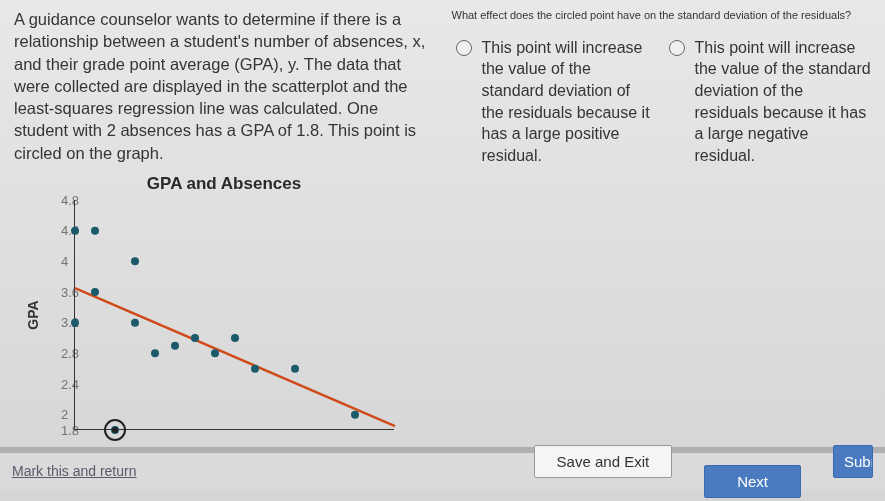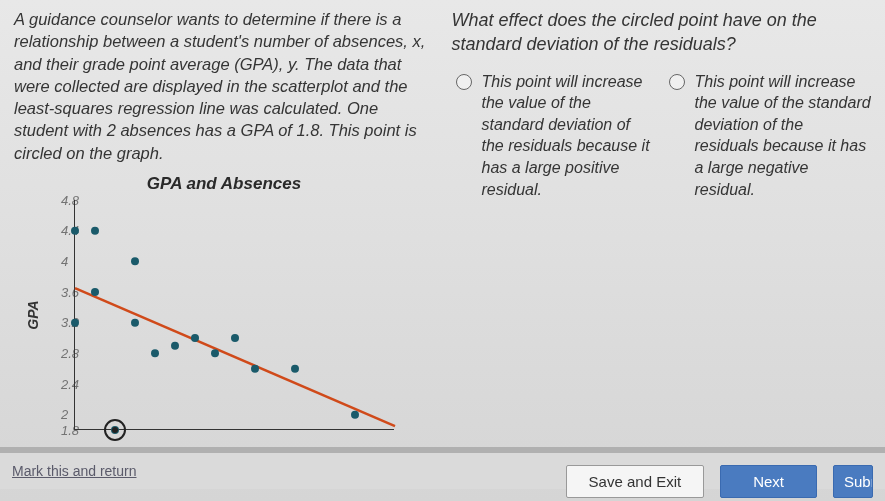--- a/index.html
+++ b/index.html
@@ -9,37 +9,36 @@
       background: linear-gradient(to bottom, #e8e8e8, #d5d5d5);
       font-family: Arial, sans-serif;
       color: #2a2a2a;
       overflow: hidden;
       position: relative;
     }
     .content {
       display: flex;
       padding: 8px 14px 0 14px;
       gap: 18px;
-      font-style: italic;
     }
     .left-col {
       flex: 1;
       min-width: 0;
     }
     .right-col {
       flex: 1;
       min-width: 0;
     }
     .problem-text {
       font-size: 16.5px;
       line-height: 1.35;
       color: #353535;
     }
     .question-text {
-      font-size: 18px;
+      font-size: 11px;
       line-height: 1.35;
       color: #353535;
       margin-bottom: 14px;
     }
     .options {
       display: flex;
       flex-direction: row;
       gap: 12px;
       padding-left: 4px;
     }
@@ -122,22 +121,22 @@
       background: #dadada;
     }
     .mark-link {
       color: #5a5a6a;
       font-size: 14px;
       text-decoration: underline;
       cursor: pointer;
     }
     .footer-buttons {
       display: flex;
-      gap: 16px;
-      align-items: flex-end;
+      gap: 32px;
+      align-items: flex-start;
     }
     .btn-save {
       background: #f5f5f5;
       border: 1px solid #999;
       padding: 7px 22px;
       font-size: 15px;
       color: #333;
       cursor: pointer;
       border-radius: 2px;
     }

